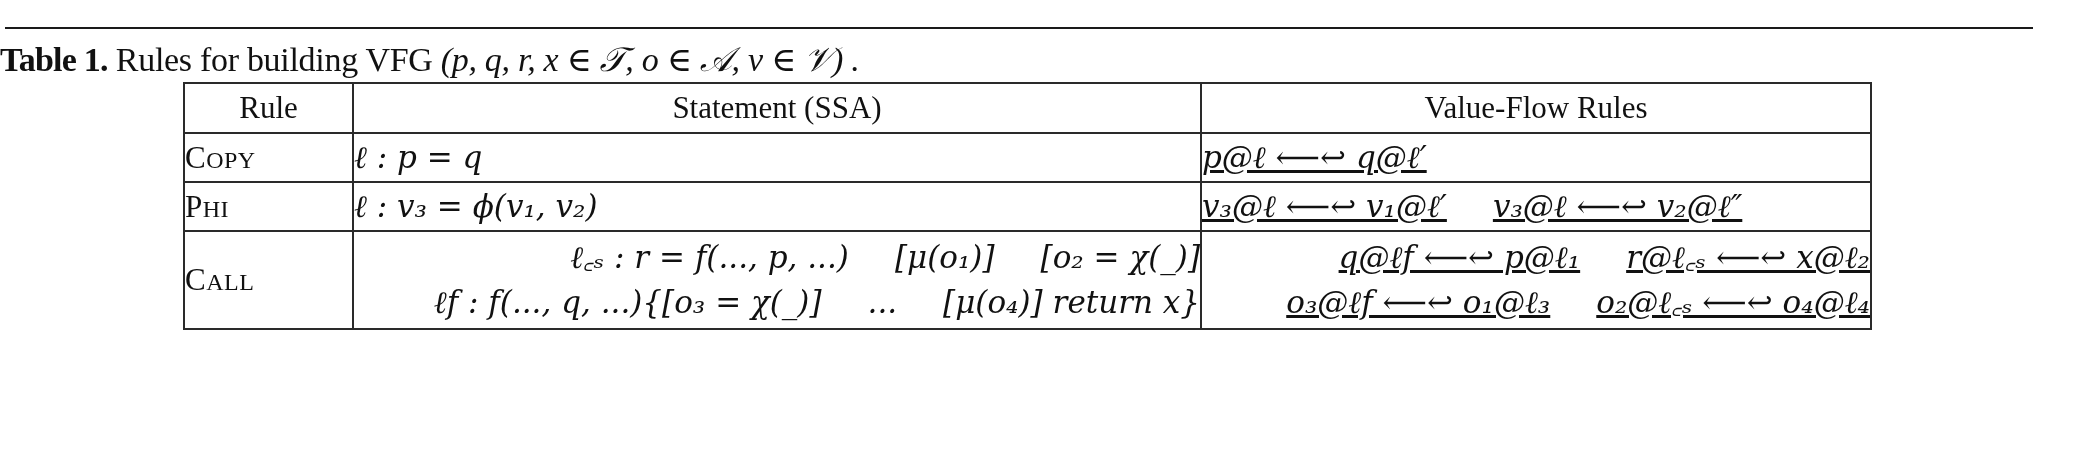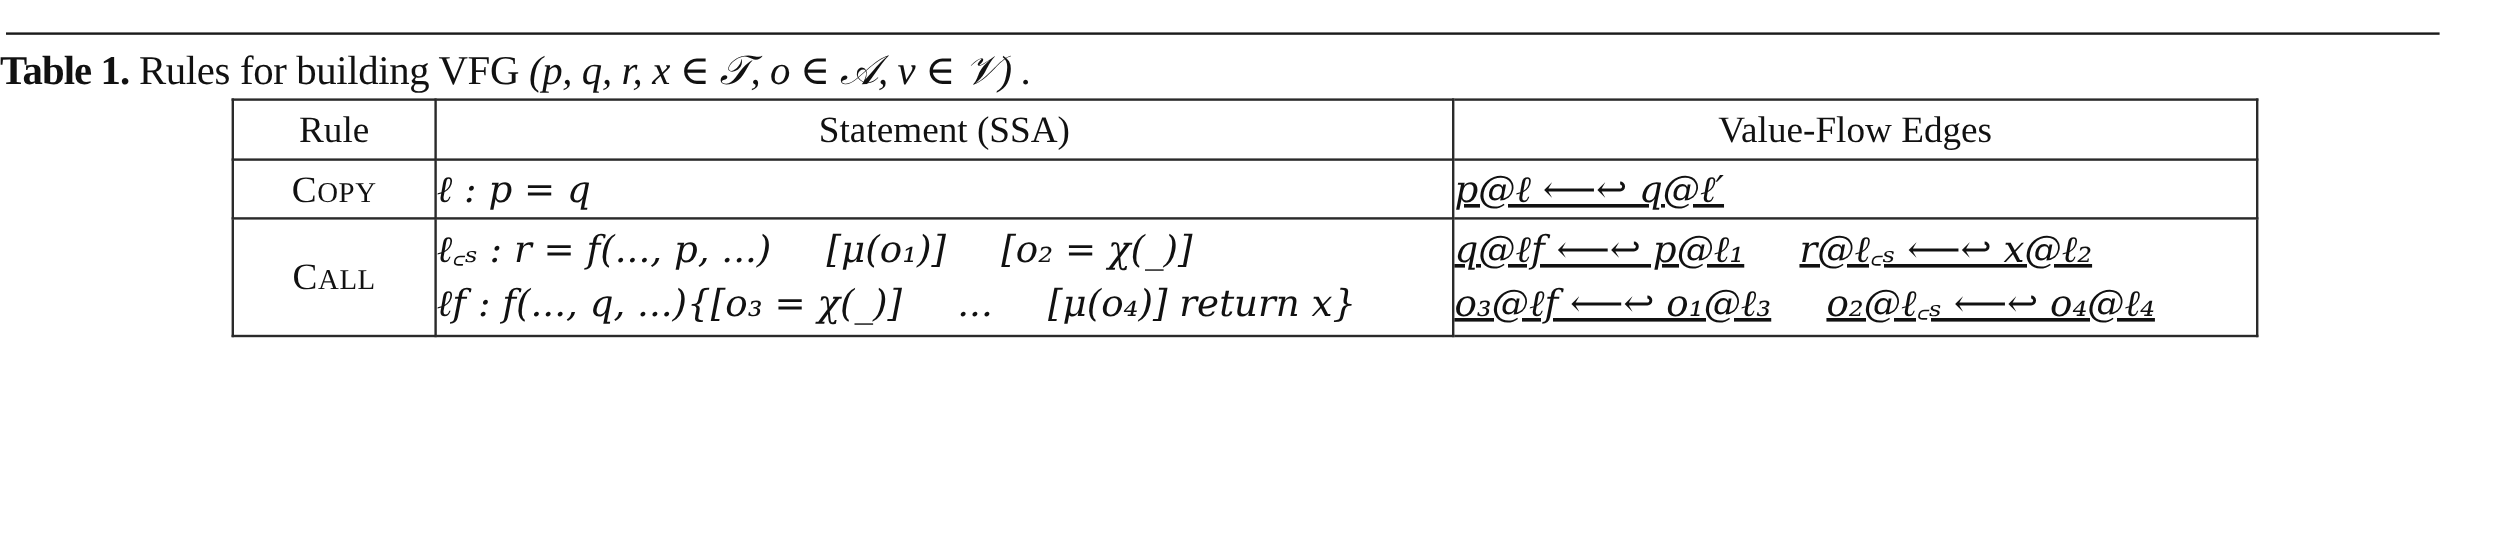--- a/index.html
+++ b/index.html
@@ -37,21 +37,21 @@
     .caption .cap-label {
       font-weight: bold;
       letter-spacing: -0.8px;
     }
     .caption .cap-math {
       font-style: italic;
     }
 
     table.vfg {
       position: absolute;
-      left: 193px;
+      left: 183px;
       top: 82px;
       width: 1687px;
       border-collapse: collapse;
       table-layout: fixed;
     }
     table.vfg td, table.vfg th {
       border: 2px solid #2a2a2a;
       padding: 0;
       vertical-align: middle;
       font-weight: normal;
@@ -62,35 +62,35 @@
 
     tr.hdr th {
       height: 48px;
       text-align: center;
       font-size: 31px;
     }
     tr.r1 td { height: 47px; }
     tr.r5 td { height: 96px; }
 
     td.rule {
-      text-align: center;
+      text-align: left;
       font-size: 31px;
       letter-spacing: 0.5px;
     }
     td.rule .sc-small {
       font-size: 24px;
     }
     td.stmt, td.edge {
       padding-left: 28px;
       font-size: 31px;
       white-space: nowrap;
     }
     td.edge { padding-left: 30px; text-decoration: underline; }
     .math { font-style: italic; font-family: "DejaVu Serif", "Liberation Serif", serif; font-size: 28px; margin-top: 20px; }
-    .line { display: block; line-height: 45px; }
+    .line { display: block; line-height: 45px; text-align: right; }
     .gap { display: inline-block; width: 46px; }
   </style>
 </head>
 <body>
 
 <div class="top-rule"></div>
 
 <div class="caption">
   <span class="cap-label">Table 1.</span>
   <span>Rules for building VFG</span>
@@ -100,31 +100,38 @@
 <table class="vfg">
   <colgroup>
     <col class="c-rule">
     <col class="c-stmt">
     <col class="c-edge">
   </colgroup>
   <tbody>
       <tr class="hdr">
     <th>Rule</th>
     <th>Statement (SSA)</th>
-    <th>Value-Flow Edges</th>
+    <th>Value-Flow Rules</th>
   </tr>
 
   <tr class="r1">
     <td class="rule"><span>C</span><span class="sc-small">OPY</span></td>
     <td class="stmt math">ℓ : p = q</td>
     <td class="edge math">
       <span>p@ℓ ⟵↩ q@ℓ′</span>
     </td>
   </tr>
 
+  <tr class="r1">
+    <td class="rule"><span>P</span><span class="sc-small">HI</span></td>
+    <td class="stmt math">ℓ : v₃ = ϕ(v₁, v₂)</td>
+    <td class="edge math">
+      <span>v₃@ℓ ⟵↩ v₁@ℓ′</span><span class="gap"></span><span>v₃@ℓ ⟵↩ v₂@ℓ″</span>
+    </td>
+  </tr>
 
 
 
   <tr class="r5">
     <td class="rule"><span>C</span><span class="sc-small">ALL</span></td>
     <td class="stmt math">
       <span class="line"><span>ℓ꜀ₛ : r = f(..., p, ...)</span><span class="gap"></span><span>[μ(o₁)]</span><span class="gap"></span><span>[o₂ = χ(_)]</span></span>
       <span class="line"><span>ℓf : f(..., q, ...){[o₃ = χ(_)]</span><span class="gap"></span><span>...</span><span class="gap"></span><span>[μ(o₄)] return x}</span></span>
     </td>
     <td class="edge math">

